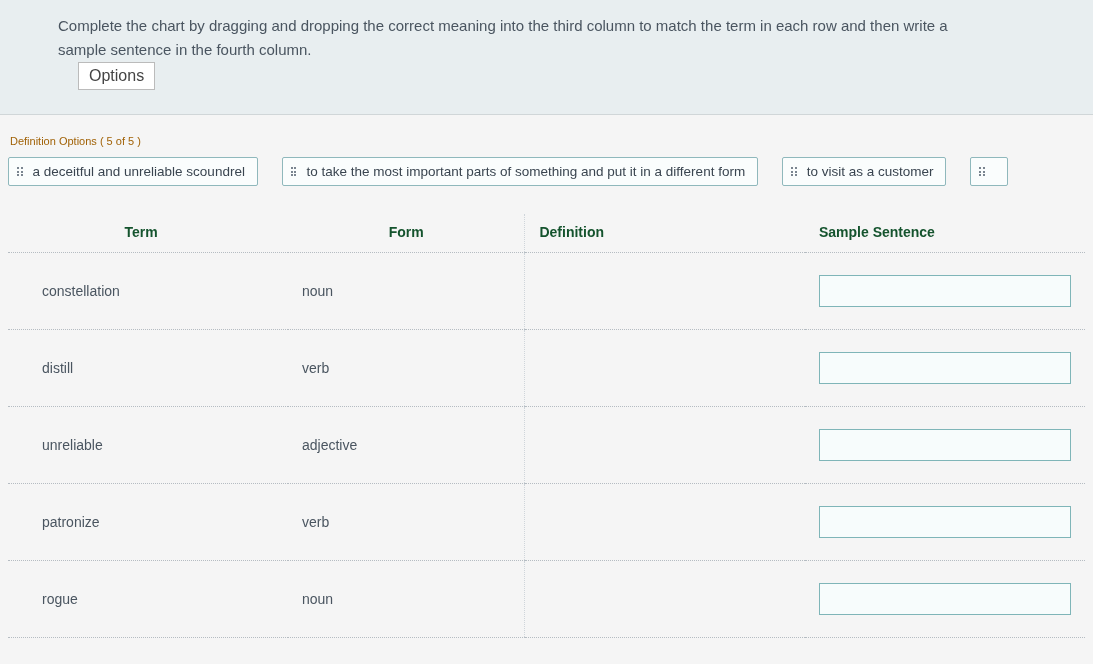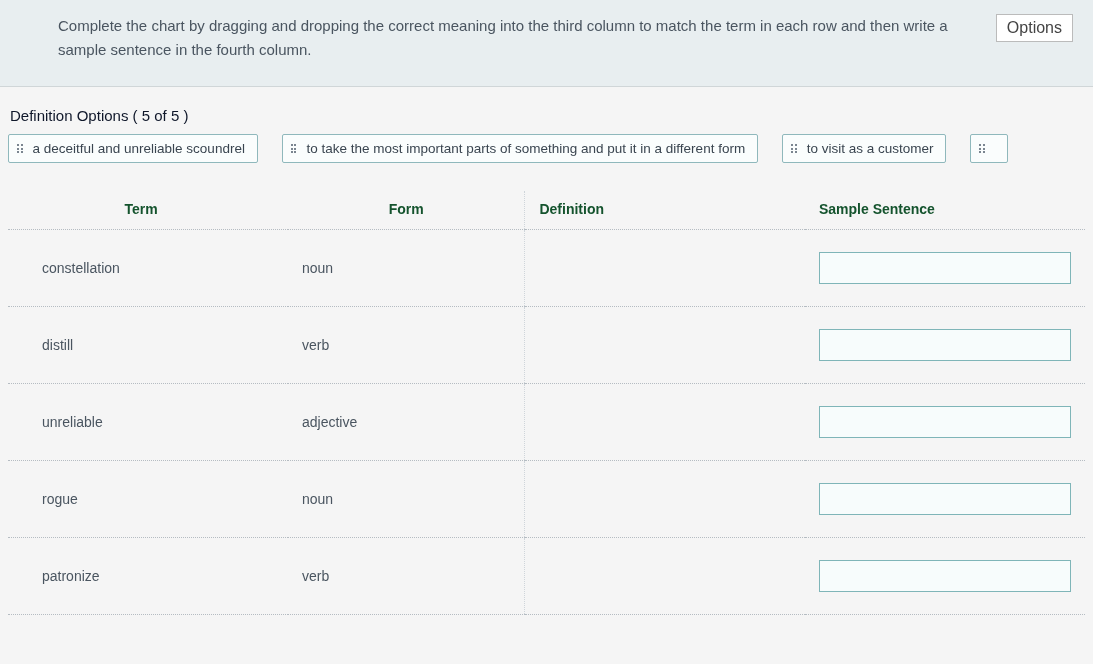--- a/index.html
+++ b/index.html
@@ -9,20 +9,21 @@
     color: #333;
     font-size: 14px;
   }
   .top-bar {
     display: flex;
     justify-content: space-between;
     align-items: flex-start;
     background: #e8eef0;
     padding: 14px 20px 24px 58px;
     border-bottom: 1px solid #d0d6d8;
+    flex-direction: column;
   }
   .instructions {
     color: #4a5560;
     font-size: 15px;
     line-height: 1.6;
     max-width: 900px;
   }
   .options-btn {
     background: #fff;
     border: 1px solid #bbb;
@@ -30,22 +31,22 @@
     font-size: 16px;
     color: #444;
     cursor: pointer;
     margin-left: 20px;
     flex-shrink: 0;
   }
   .content {
     padding: 20px 8px 0 8px;
   }
   .def-heading {
-    color: #0f172a;
-    font-size: 15px;
+    color: #a16207;
+    font-size: 11px;
     padding-left: 2px;
     margin-bottom: 10px;
   }
   .chips {
     display: flex;
     flex-wrap: wrap;
     gap: 24px;
     margin-bottom: 28px;
     padding-left: 0;
   }
@@ -218,27 +219,27 @@
         <td class="dropzone"></td>
         <td><input type="text" class="sentence-input" style=""></td>
       </tr>
       <tr>
         <td>unreliable</td>
         <td>adjective</td>
         <td class="dropzone"></td>
         <td><input type="text" class="sentence-input" style=""></td>
       </tr>
       <tr>
+        <td>patronize</td>
+        <td>verb</td>
+        <td class="dropzone"></td>
+        <td><input type="text" class="sentence-input" style=""></td>
+      </tr>
+      <tr>
         <td>rogue</td>
         <td>noun</td>
         <td class="dropzone"></td>
         <td><input type="text" class="sentence-input" style=""></td>
       </tr>
-      <tr>
-        <td>patronize</td>
-        <td>verb</td>
-        <td class="dropzone"></td>
-        <td><input type="text" class="sentence-input" style=""></td>
-      </tr>
     </tbody>
   </table>
 
 </div>
 
 </body></html>

